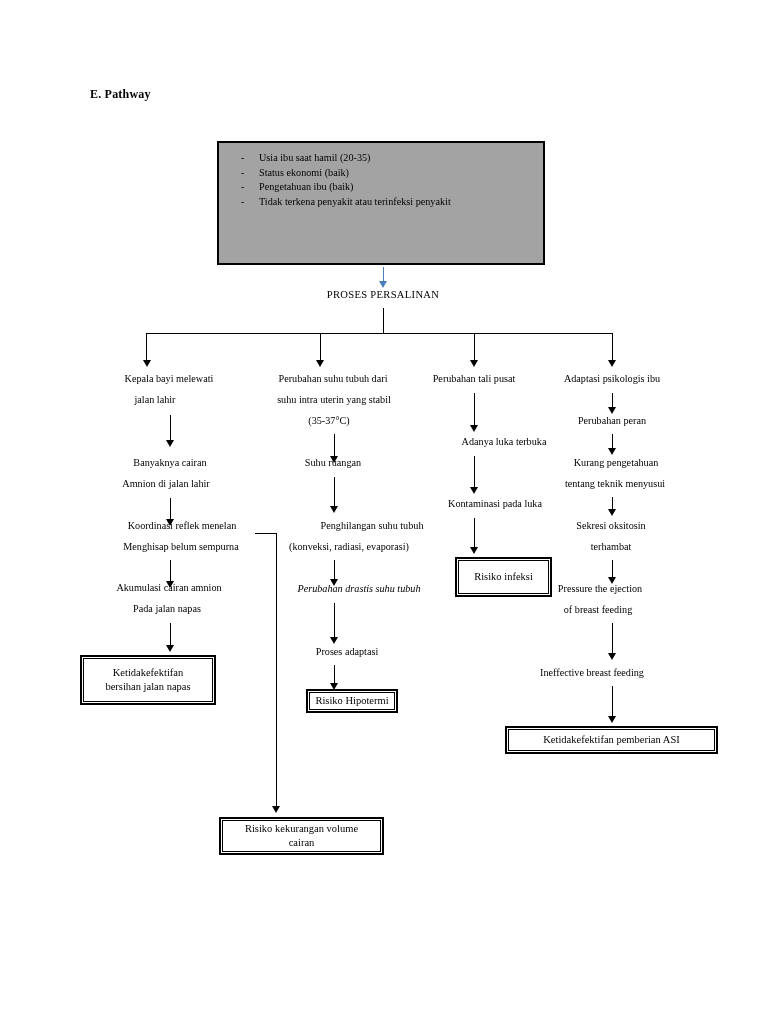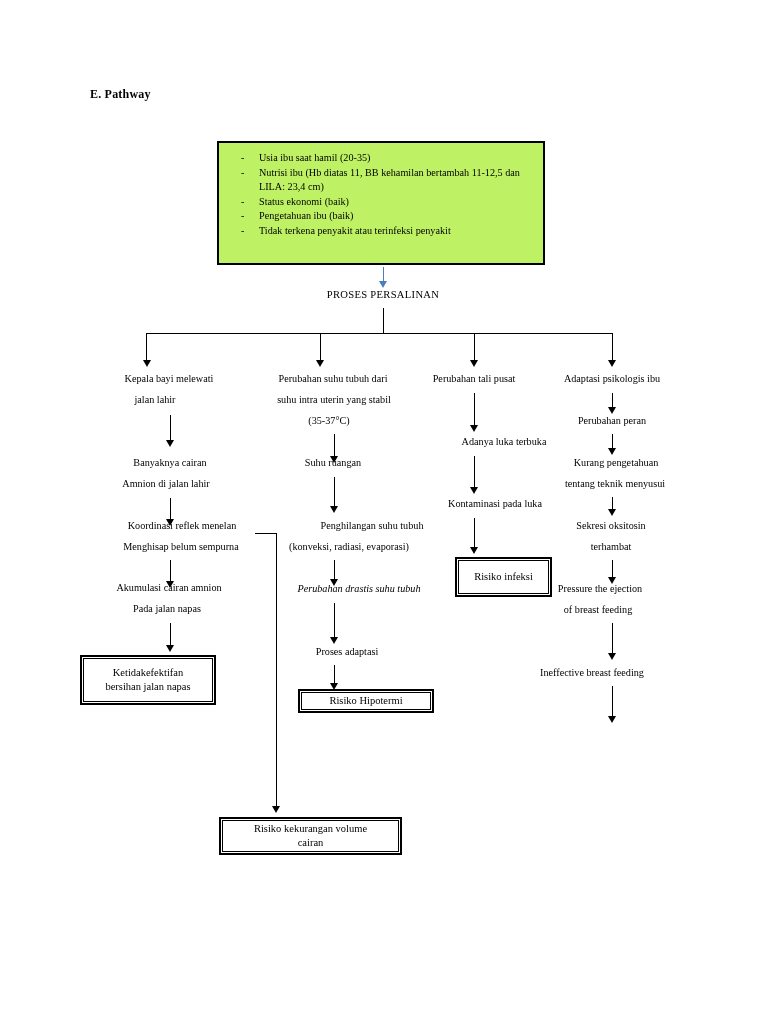--- a/index.html
+++ b/index.html
@@ -24,21 +24,21 @@
   .boxwrap{box-sizing:border-box;border:2px solid #000;background:#fff;padding:1px;}
   .boxwrap > .inner2{
     box-sizing:border-box;border:1px solid #000;width:100%;height:100%;
     display:flex;align-items:center;justify-content:center;
     font-size:10.5px;line-height:14px;text-align:center;
   }
 
   
   #criteria-box{
     left:217px; top:141px; width:328px; height:124px;
-    box-sizing:border-box;border:2px solid #000;background:#bef264;
+    box-sizing:border-box;border:2px solid #000;background:#a3a3a3;
     padding:8px 10px 6px 14px;
   }
   #criteria-list{list-style:none;margin:0;padding:0;}
   #criteria-list li{
     font-size:10.2px;line-height:14.6px;
     padding-left:26px;position:relative;white-space:normal;
   }
   #criteria-list li::before{
     content:"-";position:absolute;left:8px;top:0;
   }
@@ -68,21 +68,20 @@
 </head>
 <body>
 
 <div id="canvas">
 
   <div class="abs" id="heading">E. Pathway</div>
 
   <div class="abs" id="criteria-box">
     <ul id="criteria-list">
       <li>Usia ibu saat hamil (20-35)</li>
-      <li>Nutrisi ibu (Hb diatas 11, BB kehamilan bertambah 11-12,5 dan LILA: 23,4 cm)</li>
       <li>Status ekonomi  (baik)</li>
       <li>Pengetahuan ibu (baik)</li>
       <li>Tidak terkena penyakit atau terinfeksi penyakit</li>
     </ul>
   </div>
 
   <div class="abs vline blue" style="left:382.5px;top:267px;height:16px;"></div>
   <div class="abs arrowhead blue" style="left:383px;top:281px;"></div>
 
   <div class="abs node" style="left:383px;top:288px;font-size:10.6px;letter-spacing:.3px;">PROSES PERSALINAN</div>
@@ -157,21 +156,21 @@
   <div class="abs node" style="left:359px;top:582px;font-style:italic;">Perubahan drastis suhu tubuh</div>
 
   <div class="abs vline" style="left:333.5px;top:603px;height:37px;"></div>
   <div class="abs arrowhead" style="left:334px;top:637px;"></div>
 
   <div class="abs node" style="left:347px;top:645px;">Proses adaptasi</div>
 
   <div class="abs vline" style="left:333.5px;top:665px;height:20px;"></div>
   <div class="abs arrowhead" style="left:334px;top:683px;"></div>
 
-  <div class="abs boxwrap" style="left:298px;top:689px;width:136px;height:24px;">
+  <div class="abs boxwrap" style="left:306px;top:689px;width:92px;height:24px;">
     <div class="inner2">Risiko Hipotermi</div>
   </div>
 
   <div class="abs node" style="left:474px;top:372px;">Perubahan tali pusat</div>
 
   <div class="abs vline" style="left:473.5px;top:393px;height:35px;"></div>
   <div class="abs arrowhead" style="left:474px;top:425px;"></div>
 
   <div class="abs node" style="left:504px;top:435px;">Adanya luka terbuka</div>
 
@@ -213,26 +212,29 @@
   <div class="abs node" style="left:598px;top:603px;">of breast feeding</div>
 
   <div class="abs vline" style="left:611.5px;top:623px;height:33px;"></div>
   <div class="abs arrowhead" style="left:612px;top:653px;"></div>
 
   <div class="abs node" style="left:592px;top:666px;">Ineffective breast feeding</div>
 
   <div class="abs vline" style="left:611.5px;top:686px;height:33px;"></div>
   <div class="abs arrowhead" style="left:612px;top:716px;"></div>
 
+  <div class="abs boxwrap" style="left:505px;top:726px;width:213px;height:28px;">
+    <div class="inner2">Ketidakefektifan pemberian ASI</div>
+  </div>
 
   <div class="abs hline" style="left:255px;top:533px;width:22px;"></div>
   <div class="abs vline" style="left:275.5px;top:533px;height:276px;"></div>
   <div class="abs arrowhead" style="left:276px;top:806px;"></div>
 
-  <div class="abs boxwrap" style="left:219px;top:817px;width:183px;height:38px;">
+  <div class="abs boxwrap" style="left:219px;top:817px;width:165px;height:38px;">
     <div class="inner2">
       <div>
         <div>Risiko kekurangan volume</div>
         <div>cairan</div>
       </div>
     </div>
   </div>
 
 </div>
 

